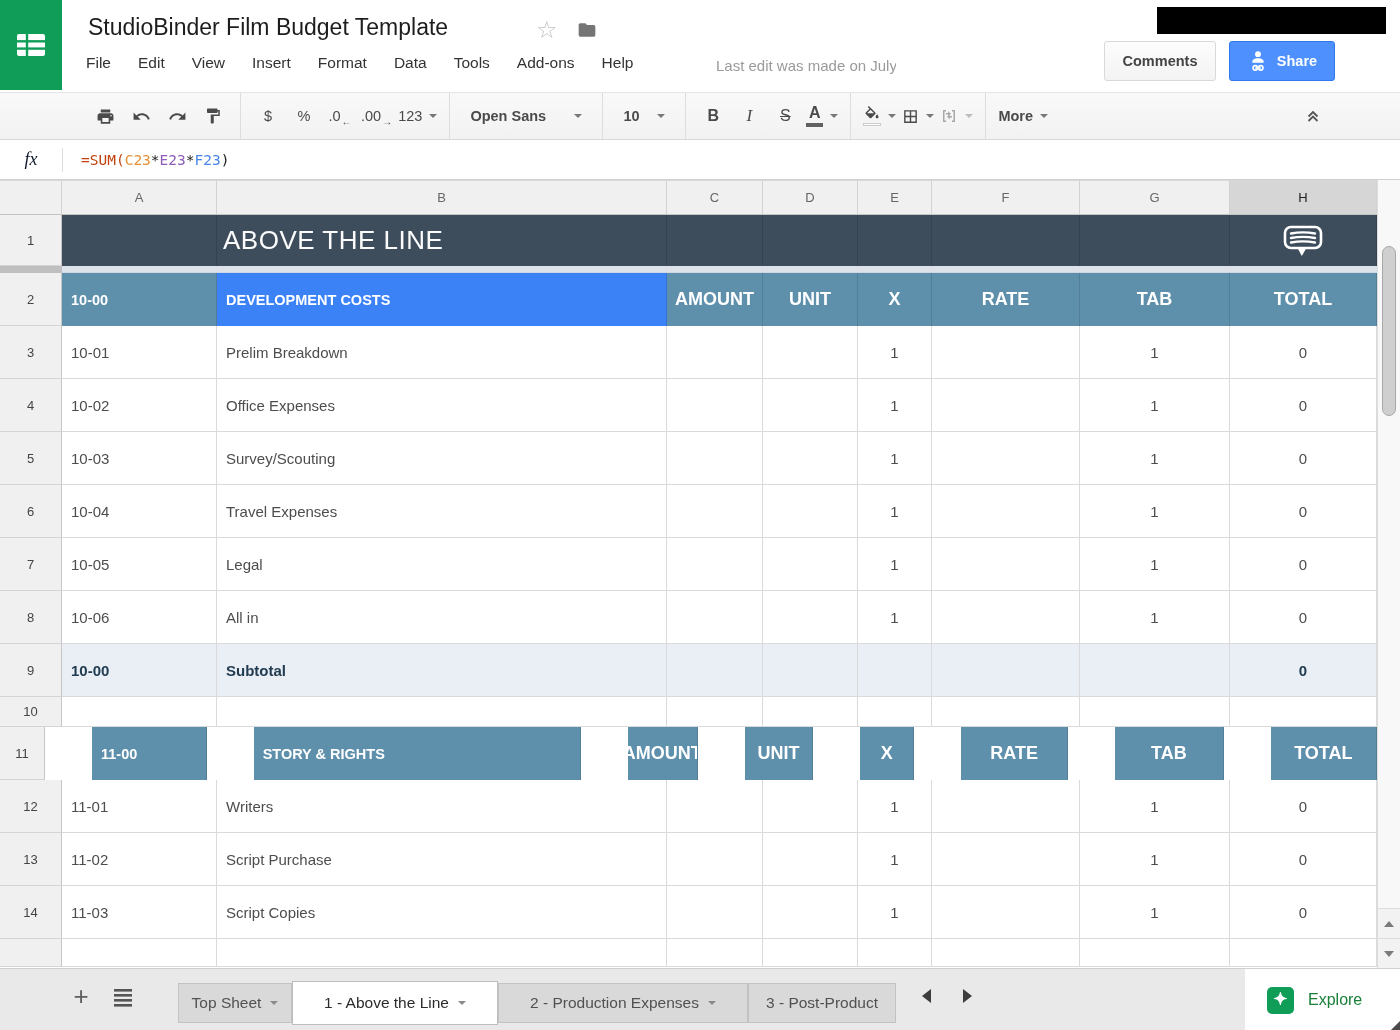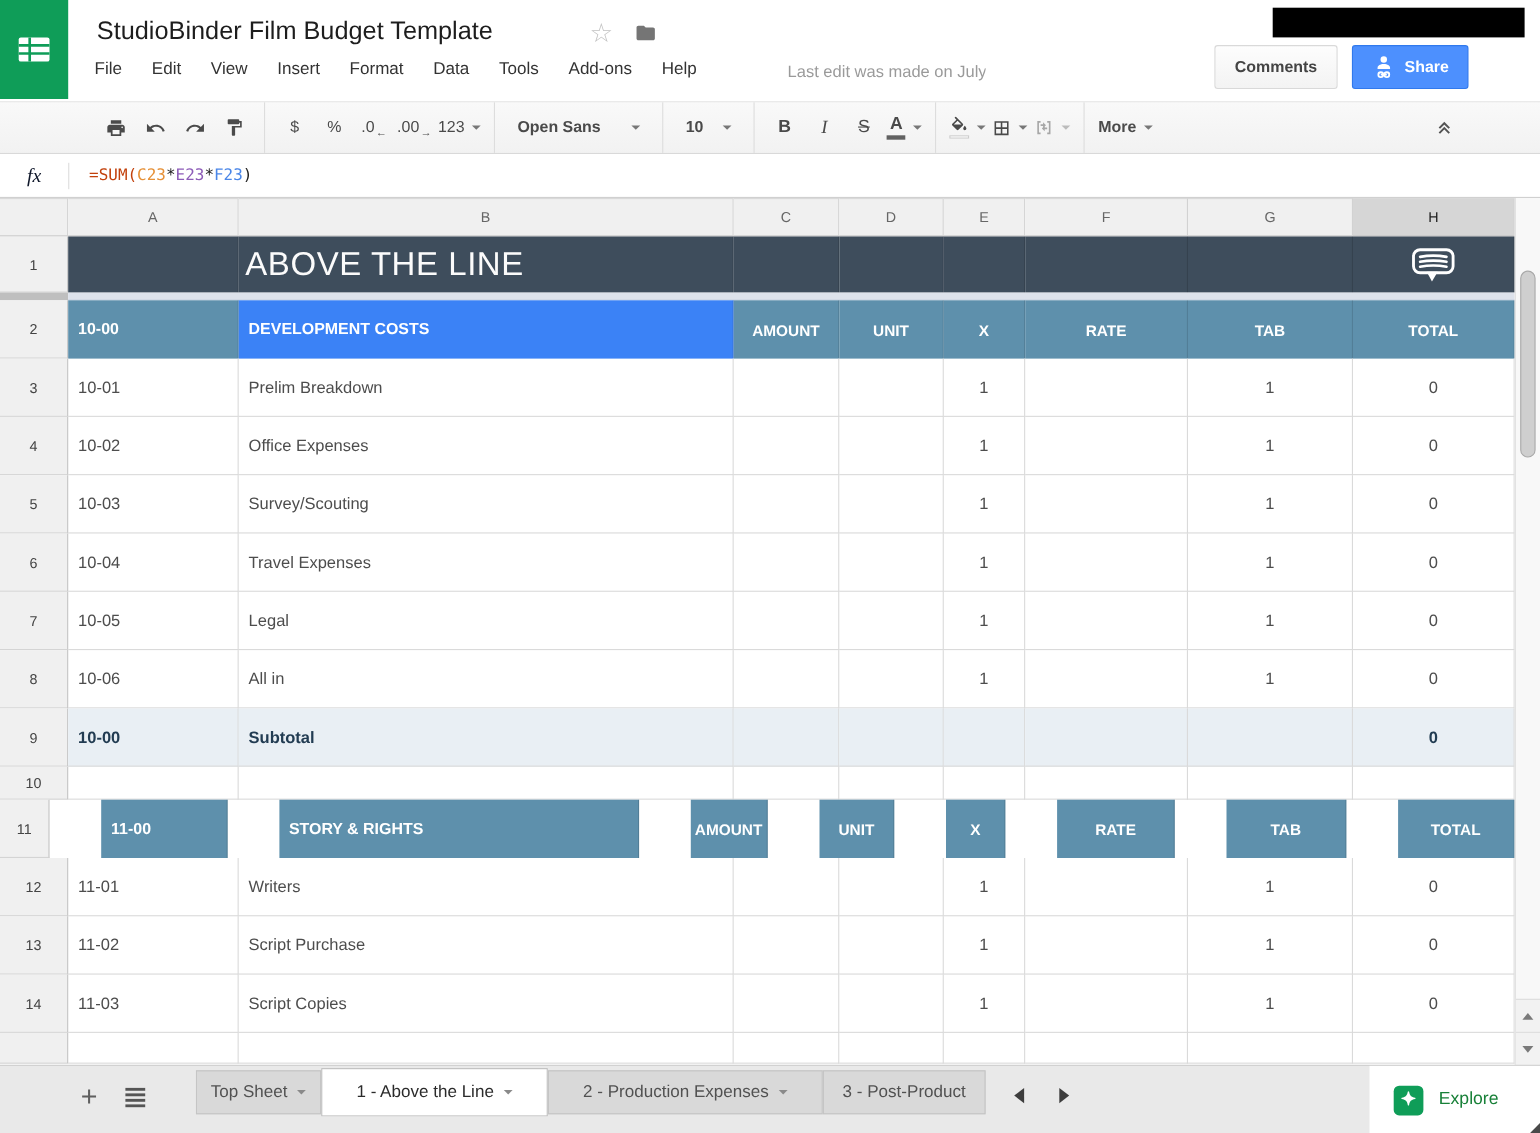--- a/index.html
+++ b/index.html
@@ -52,40 +52,40 @@
   .grid { position:absolute; left:0; top:180px; width:1377px; }
   .colhdr { display:flex; height:35px; }
   .colhdr .c { background:#f0f0f0; border-right:1px solid #d2d2d2; border-bottom:1px solid #c4c4c4; border-top:1px solid #d9d9d9; display:flex; align-items:center; justify-content:center; font-size:13px; color:#666; }
   .colhdr .c.sel { background:#d6d6d6; color:#222; }
   .row { display:flex; }
   .cell { border-right:1px solid #dadada; border-bottom:1px solid #dadada; display:flex; align-items:center; font-size:15px; color:#4d4d4d; overflow:hidden; white-space:nowrap; }
   .cell.al { padding-left:9px; justify-content:flex-start; }
   .cell.ac { justify-content:center; }
   .rh { background:#f0f0f0; border-right:1px solid #c6c6c6; border-bottom:1px solid #d4d4d4; display:flex; align-items:center; justify-content:center; font-size:13px; color:#444; }
   .r-section .cell { border-right:1px solid rgba(0,0,0,.14); border-bottom:none; color:#fbfbfb; }
-  .r-section .b-label { font-size:30px; font-weight:400; letter-spacing:.5px; padding-left:6px; }
-  .r-blue .cell { border-right:1px solid rgba(0,0,0,.12); border-bottom:none; color:#fff; font-weight:bold; font-size:14px; }
+  .r-section .b-label { font-size:26px; font-weight:400; letter-spacing:.5px; padding-left:6px; }
+  .r-blue .cell { border-right:1px solid rgba(0,0,0,.12); border-bottom:none; color:#fff; font-weight:bold; font-size:18px; }
   .r-blue .cell.al { font-size:14.5px; }
   .r-subtotal .cell { font-weight:bold; }
   .frozen-band { display:flex; height:7px; }
   .frozen-band .l { width:62px; background:#bfbfbf; }
   .frozen-band .r { flex:1; background:#dde2eb; border-bottom:1px solid #cfd6e4; }
 
   
   .vscroll { position:absolute; left:1377px; top:180px; width:23px; height:788px; background:#f8f8f8; border-left:1px solid #ddd; }
   .vthumb { position:absolute; left:4px; top:66px; width:14px; height:170px; background:#cfcfcf; border:1px solid #a8a8a8; border-radius:8px; }
   .varrow { position:absolute; left:0; width:22px; height:30px; display:flex; align-items:center; justify-content:center; background:#f2f2f2; border-top:1px solid #ddd; }
   .tri-up { width:0; height:0; border-left:5px solid transparent; border-right:5px solid transparent; border-bottom:6px solid #7a7a7a; }
   .tri-dn { width:0; height:0; border-left:5px solid transparent; border-right:5px solid transparent; border-top:6px solid #7a7a7a; }
 
   
   .tabbar { position:absolute; left:0; top:968px; width:1400px; height:62px; background:#e9e9e9; border-top:1px solid #cfcfcf; }
   .add-sheet { position:absolute; left:66px; top:10px; width:30px; height:34px; font-size:26px; font-weight:300; color:#5f5f5f; display:flex; align-items:center; justify-content:center; }
   .all-sheets { position:absolute; left:112px; top:18px; }
-  .tabstrip { position:absolute; left:178px; top:2px; width:730px; height:44px; display:flex; overflow:hidden; }
+  .tabstrip { position:absolute; left:178px; top:12px; width:730px; height:44px; display:flex; overflow:hidden; }
   .stab { height:40px; margin-top:2px; background:#d9d9d9; border:1px solid #c3c3c3; display:flex; align-items:center; justify-content:center; gap:9px; font-size:15.5px; color:#515151; flex:none; }
   .stab.active { background:#fff; height:44px; margin-top:0; color:#2b2b2b; border-color:#bdbdbd; }
   .stab .tcaret { width:0; height:0; border-left:4px solid transparent; border-right:4px solid transparent; border-top:4px solid #8a8a8a; }
   .navarrows { position:absolute; left:922px; top:20px; display:flex; gap:32px; }
   .na-l { width:0; height:0; border-top:7px solid transparent; border-bottom:7px solid transparent; border-right:9px solid #3d3d3d; }
   .na-r { width:0; height:0; border-top:7px solid transparent; border-bottom:7px solid transparent; border-left:9px solid #3d3d3d; }
   .explore { position:absolute; right:0; top:0; width:155px; height:62px; background:#fff; display:flex; align-items:center; gap:14px; padding-left:22px; }
   .explore-badge { width:27px; height:27px; border-radius:5px; background:#0f9d58; display:flex; align-items:center; justify-content:center; }
   .explore-label { font-size:16px; color:#188038; }
   .corner-tri { position:absolute; right:0; bottom:0; width:0; height:0; border-left:9px solid transparent; border-bottom:9px solid #4a4a4a; }

